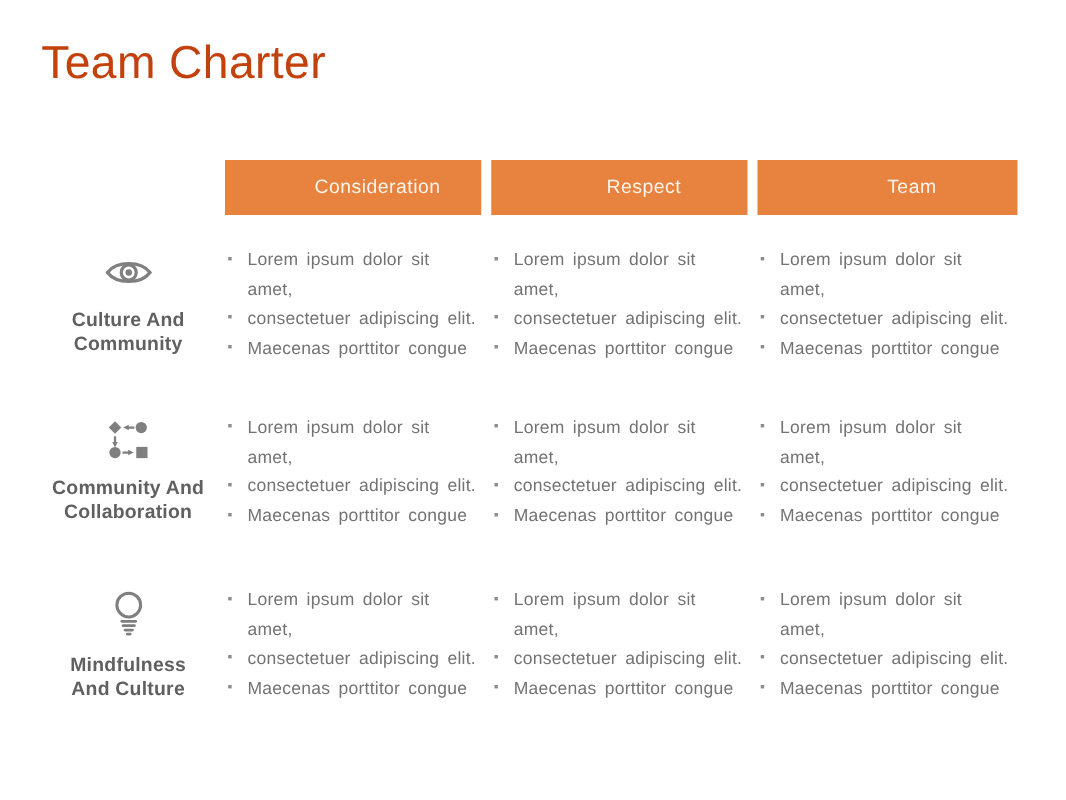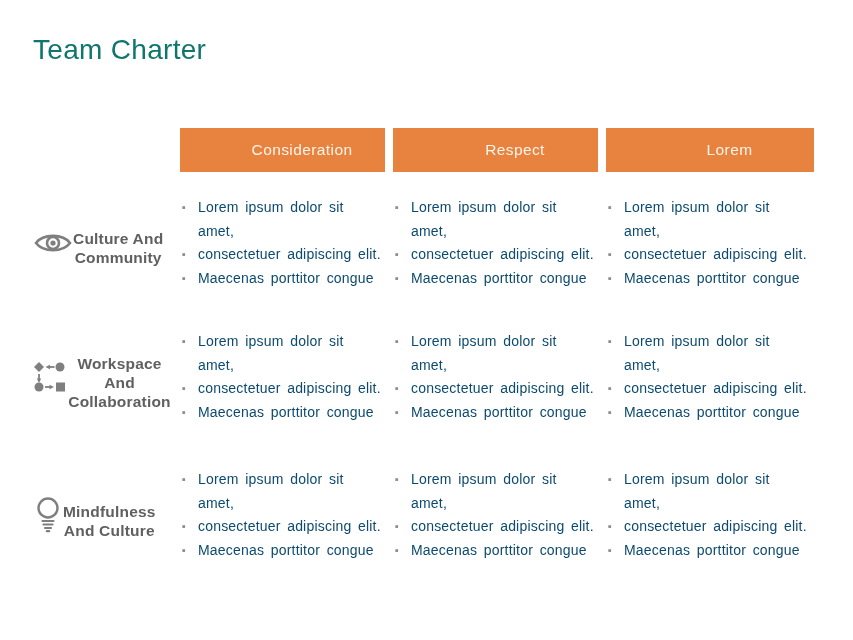--- a/index.html
+++ b/index.html
@@ -5,22 +5,22 @@
   html,body{margin:0;padding:0;background:#ffffff;}
   .slide{
     position:relative;
     width:853px;height:640px;
     background:#ffffff;
     font-family:"Liberation Sans",sans-serif;
     overflow:hidden;
   }
   .slide-title{
     position:absolute;left:33px;top:33px;
-    font-size:28px;line-height:34px;
-    color:#0f766e;letter-spacing:.3px;
+    font-size:37px;line-height:34px;
+    color:#c2410c;letter-spacing:.3px;
     font-weight:400;
   }
   .charter-grid{
     position:absolute;left:33px;top:128px;
     display:grid;
     grid-template-columns:139px 205px 205px 208px;
     grid-template-rows:44px 23px 90px 44px 90px 48px 92px;
     column-gap:8px;
   }
   .hdr{
@@ -28,42 +28,42 @@
     color:#fbf4ea;
     display:flex;align-items:center;justify-content:center;
     font-size:15.5px;letter-spacing:.4px;
     grid-row:1;
     padding-left:39px;
   }
   .col2{grid-column:2}.col3{grid-column:3}.col4{grid-column:4}
   .row1{grid-row:3}.row2{grid-row:5}.row3{grid-row:7}
   .label-cell{
     grid-column:1;
-    display:flex;flex-direction:row;align-items:center;
+    display:flex;flex-direction:column;align-items:center;
     padding-top:5px;
   }
   .icon-box{
     height:42px;display:flex;align-items:center;justify-content:center;
   }
   .row-label{
     margin-top:11px;
     font-size:15.5px;font-weight:bold;color:#606060;
     text-align:center;line-height:19px;
     white-space:pre-line;
     letter-spacing:.2px;
   }
   .cell{padding-top:1px;}
   .bullet-list{
     margin:0;padding:0;list-style:none;
   }
   .bullet-list li{
     position:relative;
     padding-left:18px;
     font-size:14px;line-height:23.5px;
-    color:#0c4a6e;
+    color:#737373;
     letter-spacing:.2px;word-spacing:2.5px;
     white-space:pre-line;
   }
   .bullet-list li::before{
     content:"▪";
     position:absolute;left:2px;top:0;
     font-size:11px;color:#8c8c8c;
   }
   .icon-svg{display:block;}
 </style>
@@ -71,21 +71,21 @@
 <body>
 
 <div class="slide">
 
   <div class="slide-title">Team Charter</div>
 
   <div class="charter-grid">
 
     <div class="hdr col2">Consideration</div>
     <div class="hdr col3">Respect</div>
-    <div class="hdr col4">Lorem</div>
+    <div class="hdr col4">Team</div>
 
     <div class="label-cell row1">
       <div class="icon-box">
         <svg class="icon-svg" width="40" height="26" viewBox="0 0 40 26">
           <path d="M3,13 C10,3.5 30,3.5 37,13 C30,22.5 10,22.5 3,13 Z" fill="none" stroke="#7f7f7f" stroke-width="2.6"></path>
           <circle cx="20" cy="13" r="6" fill="none" stroke="#7f7f7f" stroke-width="2.6"></circle>
           <circle cx="20" cy="13" r="2.6" fill="#7f7f7f"></circle>
         </svg>
       </div>
       <div class="row-label">Culture And
@@ -125,21 +125,21 @@
           <line x1="21.5" y1="6" x2="16" y2="6" stroke="#7f7f7f" stroke-width="1.8"></line>
           <polygon points="12.5,6 17,3.8 17,8.2" fill="#7f7f7f"></polygon>
           <line x1="6" y1="13" x2="6" y2="18.5" stroke="#7f7f7f" stroke-width="1.8"></line>
           <polygon points="6,22 3.8,17.5 8.2,17.5" fill="#7f7f7f"></polygon>
           <circle cx="6" cy="26" r="4.5" fill="#7f7f7f"></circle>
           <line x1="12" y1="26" x2="17.5" y2="26" stroke="#7f7f7f" stroke-width="1.8"></line>
           <polygon points="21,26 16.5,23.8 16.5,28.2" fill="#7f7f7f"></polygon>
           <rect x="23" y="21.5" width="9" height="9" fill="#7f7f7f"></rect>
         </svg>
       </div>
-      <div class="row-label">Workspace And
+      <div class="row-label">Community And
 Collaboration</div>
     </div>
 
     <div class="cell col2 row2">
       <ul class="bullet-list">
         <li>Lorem ipsum dolor sit
 amet,</li>
         <li>consectetuer adipiscing elit.</li>
         <li>Maecenas porttitor congue</li>
       </ul>

